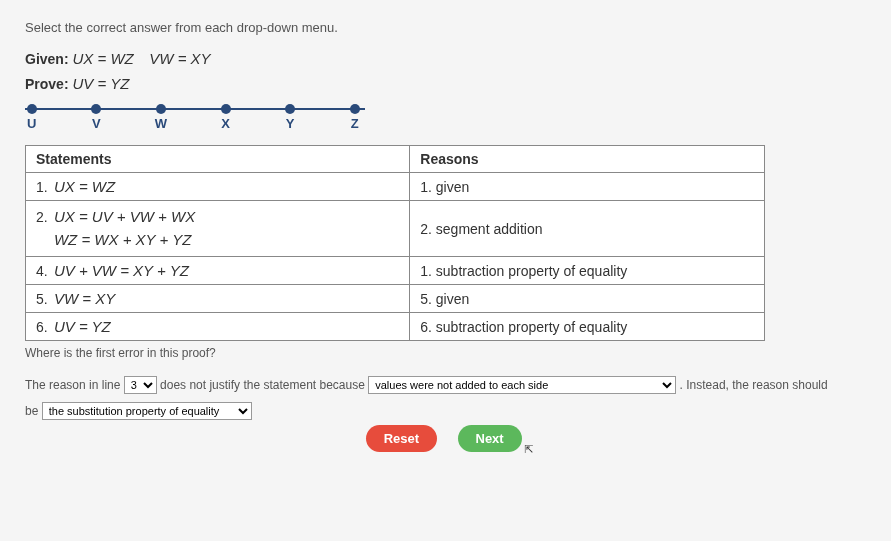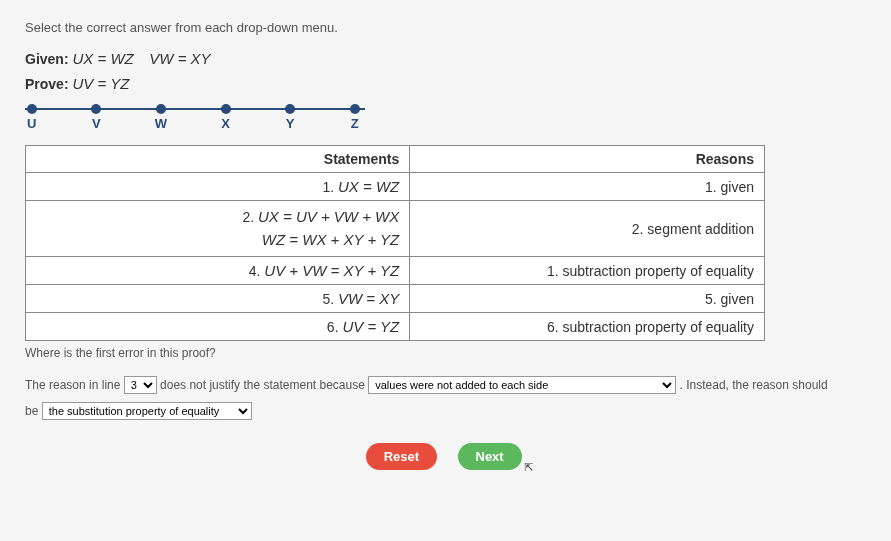--- a/index.html
+++ b/index.html
@@ -58,21 +58,21 @@
       transform: translateX(-50%);
     }
     table.proof {
       border-collapse: collapse;
       width: 740px;
       background: #fff;
     }
     table.proof th, table.proof td {
       border: 1px solid #888;
       padding: 5px 10px;
-      text-align: right;
+      text-align: left;
       vertical-align: middle;
       font-size: 14px;
     }
     table.proof th {
       font-weight: bold;
       background: #fff;
     }
     .stmt-col { width: 52%; }
     .reason-col { width: 48%; }
     .rownum { display: inline-block; width: 14px; }
@@ -89,21 +89,20 @@
       line-height: 2.2;
     }
     select {
       font-size: 11px;
       padding: 1px 2px;
       border: 1px solid #999;
       background: #fff;
     }
     .btn-row {
       text-align: center;
-      margin-top: 18px;
     }
     .btn {
       display: inline-block;
       padding: 6px 18px;
       border-radius: 16px;
       color: #fff;
       font-size: 13px;
       font-weight: bold;
       margin: 0 8px;
       cursor: pointer;

